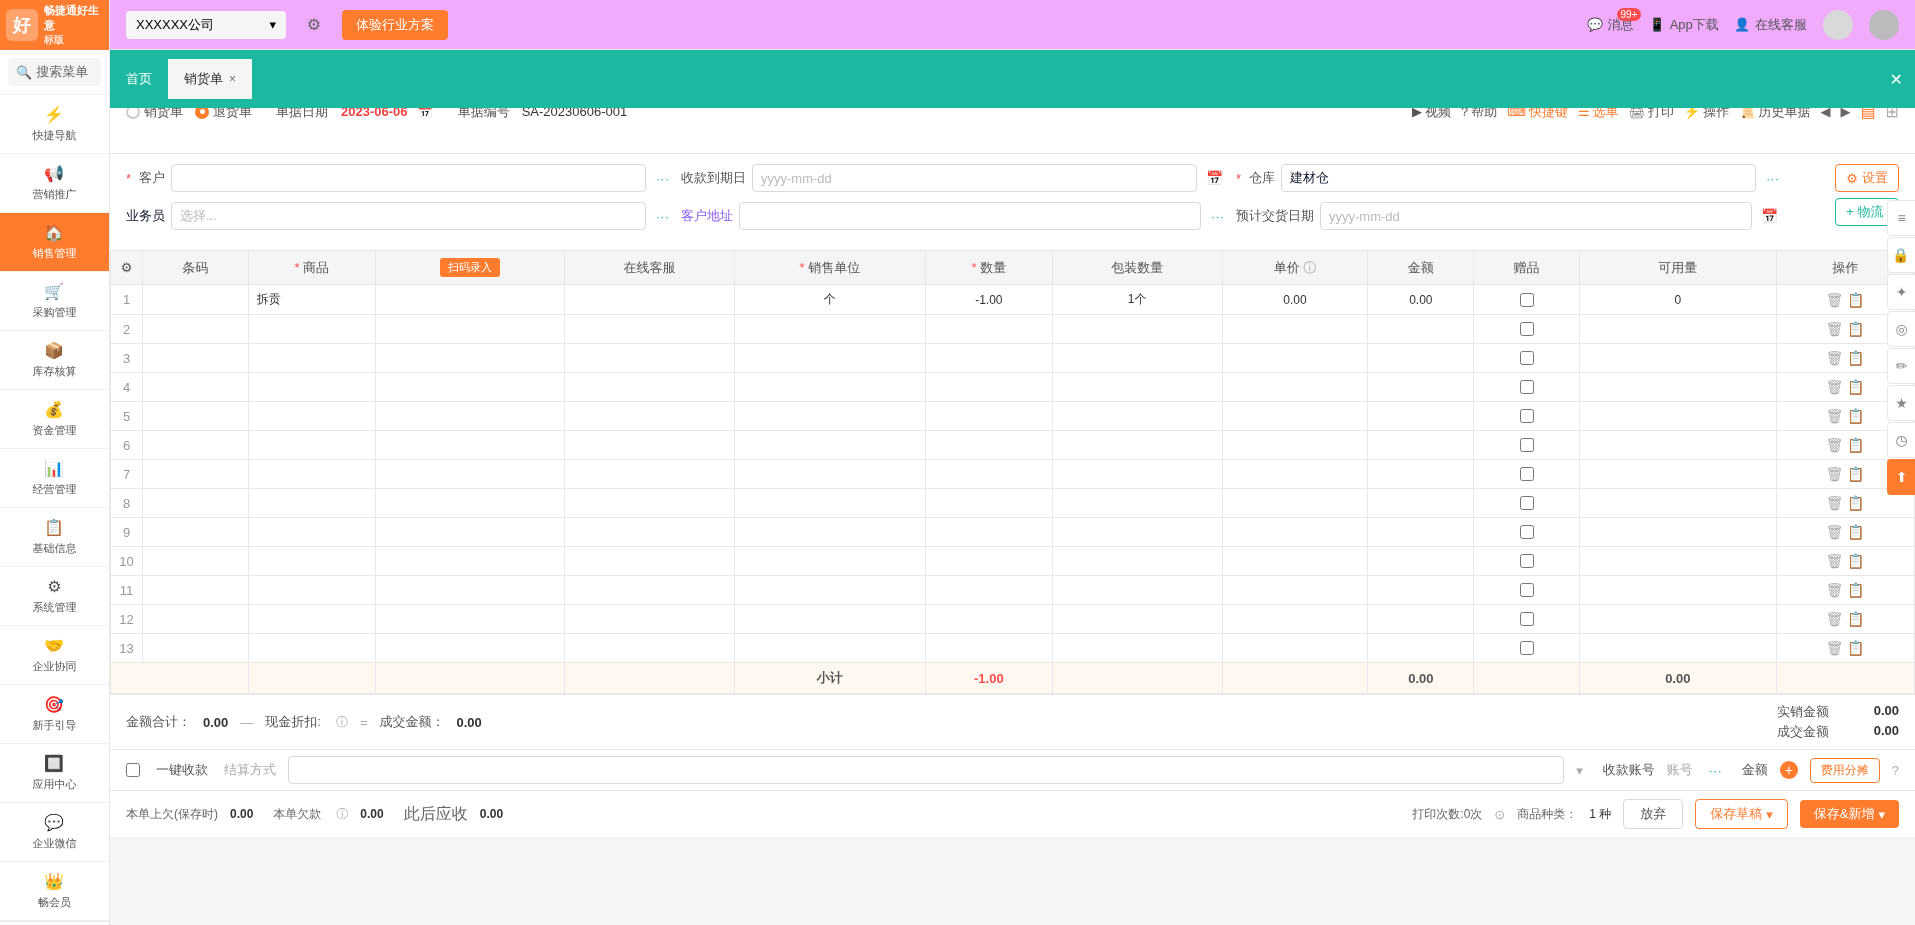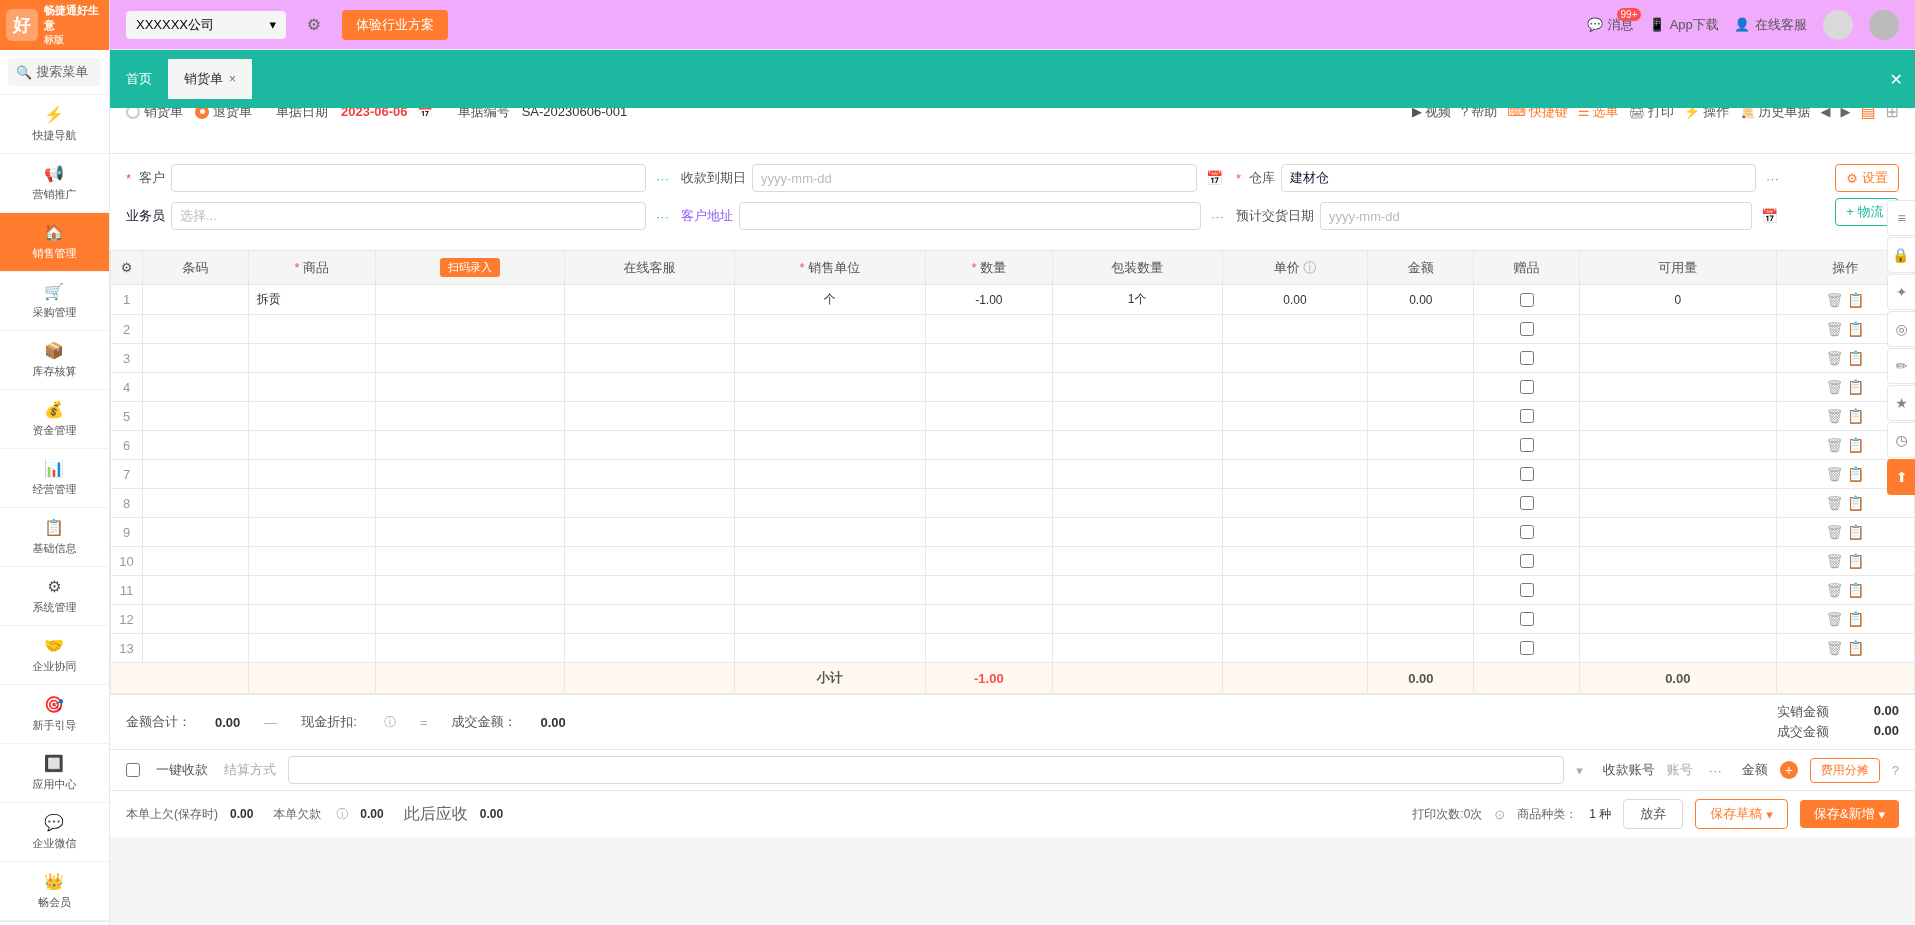--- a/index.html
+++ b/index.html
@@ -160,21 +160,21 @@
     }
 
     .gear-col { width: 32px; }
 
     
     .summary-row td { background: #fff8f0; font-weight: bold; color: #555; }
 
     
     .bottom-bar {
       background: #fff; border-top: 1px solid #e8e8e8;
-      padding: 8px 16px; display: flex; align-items: center; gap: 24px;
+      padding: 8px 16px; display: flex; align-items: center; gap: 12px;
     }
     .dash { color: #aaa; }
     .eq { color: #aaa; }
 
     .payment-row {
       background: #fff; border-top: 1px solid #e8e8e8;
       padding: 6px 16px; display: flex; align-items: center; gap: 12px;
     }
     .pay-checkbox { margin-right: 4px; }
     .pay-btn {

